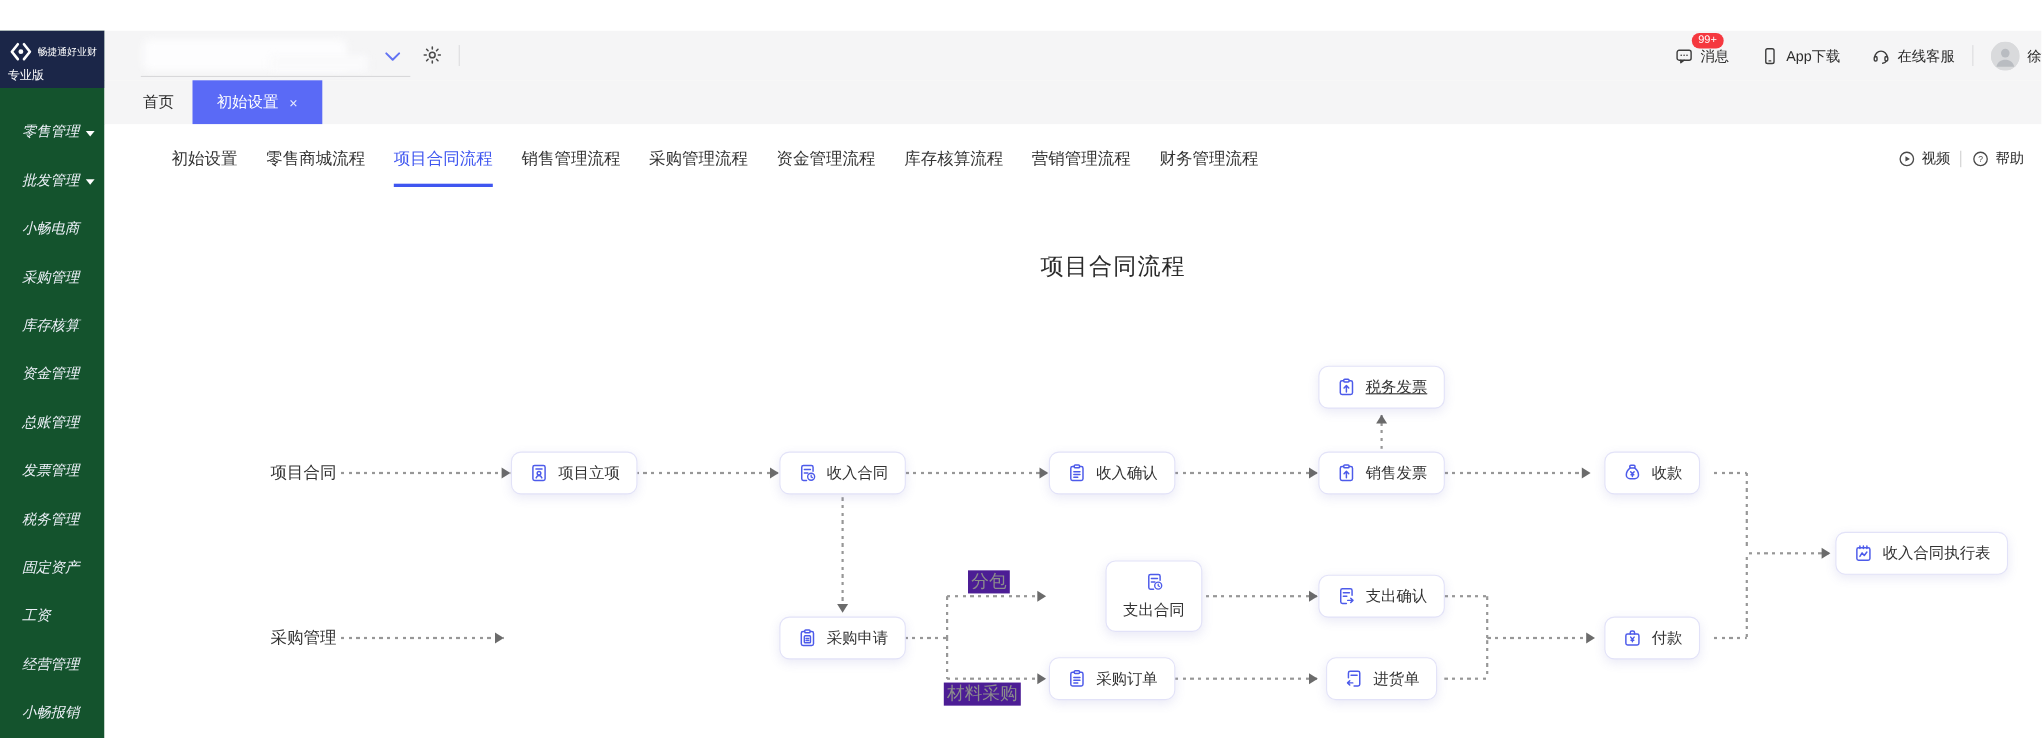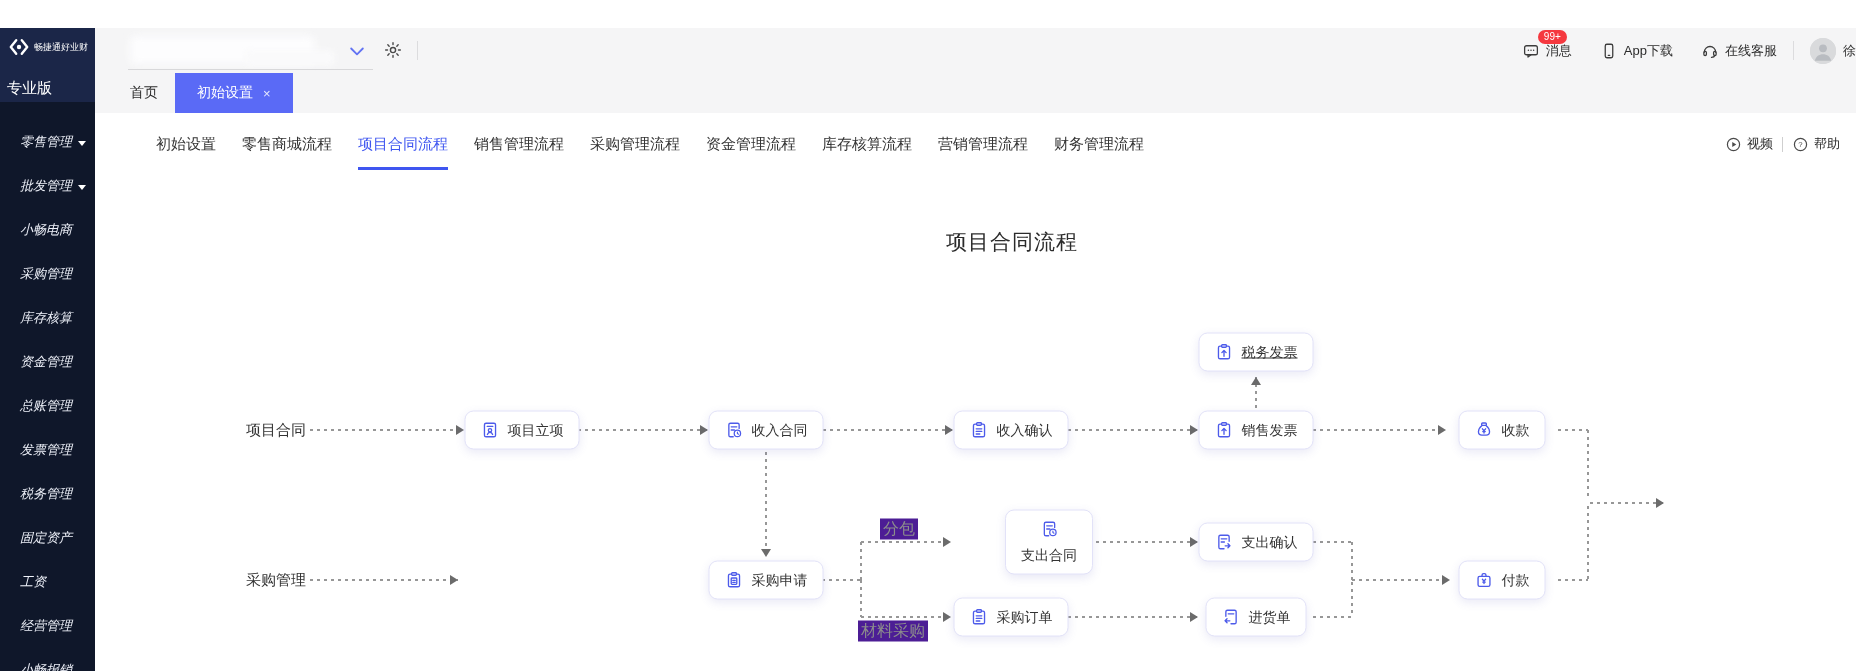--- a/index.html
+++ b/index.html
@@ -4,26 +4,26 @@
 <style>
   * { margin:0; padding:0; box-sizing:border-box; }
   html,body { width:1856px; height:671px; overflow:hidden;
     font-family:"Liberation Sans","DejaVu Sans",sans-serif; background:#fff; }
   #page { position:relative; width:1856px; height:671px; }
 
   
   .top-strip{ position:absolute; left:0; top:0; width:100%; height:28px; background:#fff; }
 
   
-  .sidebar{ position:absolute; left:0; top:28px; width:95px; height:643px; background:#0f172a; }
+  .sidebar{ position:absolute; left:0; top:28px; width:95px; height:643px; background:#14532d; }
   .logo-block{ padding:7px 4px 4px 7px; background:#1b2648; }
   .logo-row{ display:flex; align-items:center; gap:3px; }
   .logo-mark{ width:24px; height:24px; flex:0 0 auto; color:#fff; }
   .logo-text{ color:#fff; font-size:9px; white-space:nowrap; }
-  .edition{ color:#fff; font-size:15px; margin-top:20px; }
+  .edition{ color:#fff; font-size:11px; margin-top:2px; }
   .side-menu{ list-style:none; margin-top:18px;font-style:italic; }
   .side-item{ height:44px; display:flex; align-items:center; gap:6px; padding-left:20px;
     color:#eef1f9; font-size:13px; cursor:pointer; white-space:nowrap; }
   .caret-down{ width:0; height:0; border-left:4px solid transparent; border-right:4px solid transparent;
     border-top:5px solid #fff; margin-top:2px; }
 
   
   .topbar{ position:absolute; left:95px; top:28px; right:0; height:45px; background:#f5f5f6; }
   .acct-blur{ position:absolute; left:35px; top:8px; width:185px; height:28px; background:#fdfdfe;
     border-radius:5px; filter:blur(4px); }
@@ -486,15 +486,21 @@
           <use href="#i-clipboard-list"></use>
         </svg>
         <span>采购订单</span>
       </div>
       <div class="flow-node" style="left: 1256px; top: 617px;">
         <svg>
           <use href="#i-doc-arrow-left"></use>
         </svg>
         <span>进货单</span>
       </div>
+      <div class="flow-node" style="left: 1747px; top: 503px;">
+        <svg>
+          <use href="#i-calendar-chart"></use>
+        </svg>
+        <span>收入合同执行表</span>
+      </div>
     </div>
 
 </div>
 
 </body></html>

